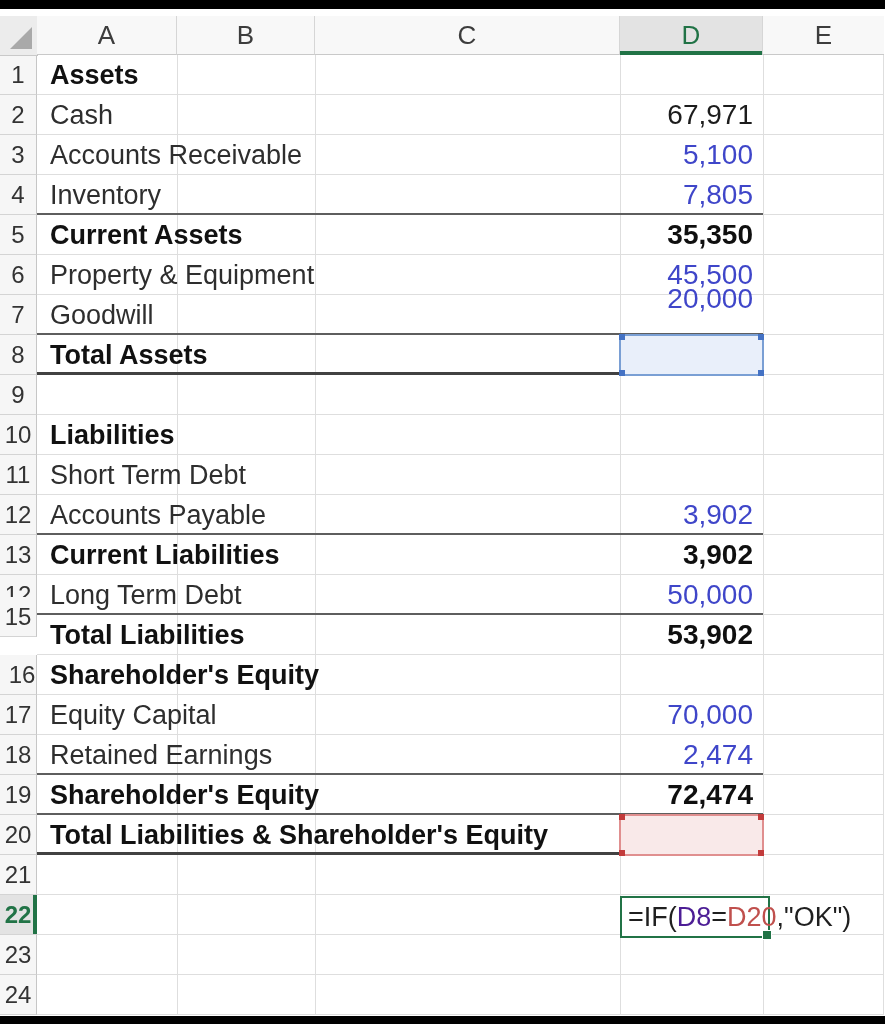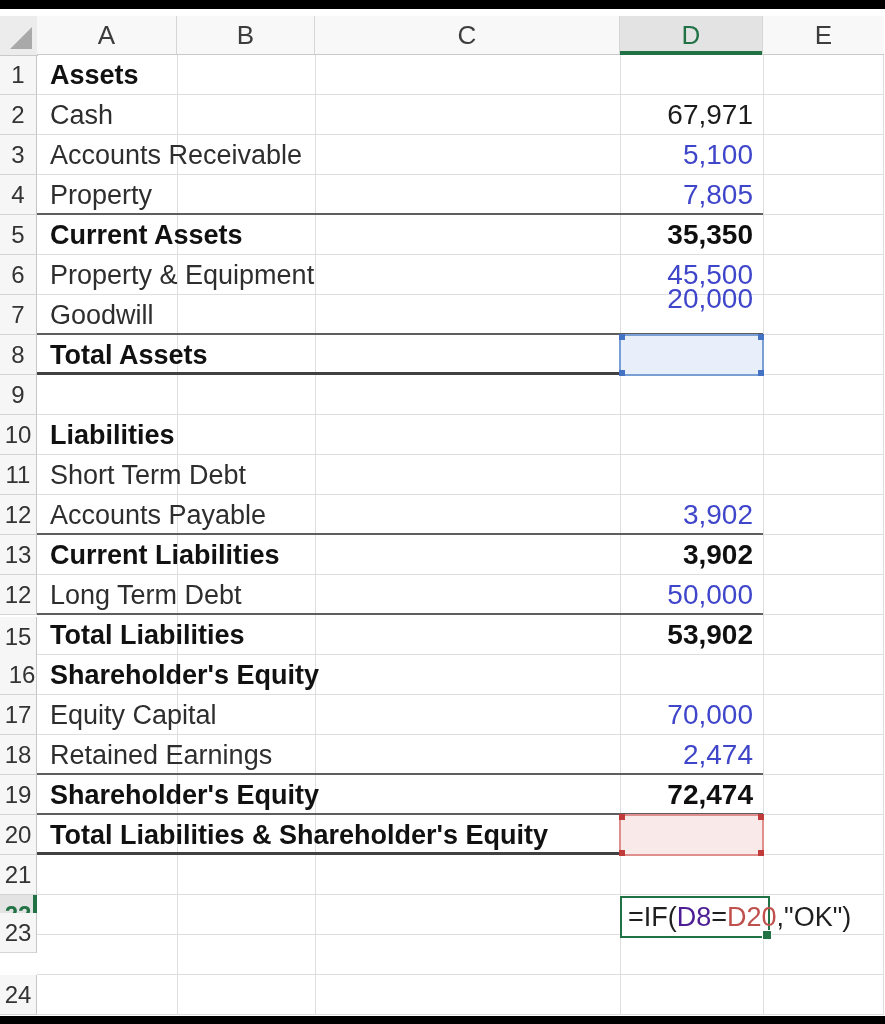--- a/index.html
+++ b/index.html
@@ -88,21 +88,21 @@
       <div class="hgl" style="top:134px;"></div>
       <div class="rowh" style="top:95px;">2</div>
       <div class="lbl" style="top:95px;">Cash</div>
       <div class="val" style="top:95px;">67,971</div>
       <div class="hgl" style="top:174px;"></div>
       <div class="rowh" style="top:135px;">3</div>
       <div class="lbl" style="top:135px;">Accounts Receivable</div>
       <div class="val blue" style="top:135px;">5,100</div>
       <div class="hgl" style="top:214px;"></div>
       <div class="rowh" style="top:175px;">4</div>
-      <div class="lbl" style="top:175px;">Property</div>
+      <div class="lbl" style="top:175px;">Inventory</div>
       <div class="val blue" style="top:175px;">7,805</div>
       <div class="bb thin" style="top:213px;"></div>
       <div class="hgl" style="top:254px;"></div>
       <div class="rowh" style="top:215px;">5</div>
       <div class="lbl b" style="top:215px;">Current Assets</div>
       <div class="val b" style="top:215px;">35,350</div>
       <div class="hgl" style="top:294px;"></div>
       <div class="rowh" style="top:255px;">6</div>
       <div class="lbl" style="top:255px;">Property &amp; Equipment</div>
       <div class="val blue" style="top:255px;">45,500</div>
@@ -132,21 +132,21 @@
       <div class="hgl" style="top:574px;"></div>
       <div class="rowh" style="top:535px;">13</div>
       <div class="lbl b" style="top:535px;">Current Liabilities</div>
       <div class="val b" style="top:535px;">3,902</div>
       <div class="hgl" style="top:614px;"></div>
       <div class="rowh" style="top:575px;">12</div>
       <div class="lbl" style="top:575px;">Long Term Debt</div>
       <div class="val blue" style="top:575px;">50,000</div>
       <div class="bb thin" style="top:613px;"></div>
       <div class="hgl" style="top:654px;"></div>
-      <div class="rowh" style="top:617px;">15</div>
+      <div class="rowh" style="top:597px;">15</div>
       <div class="lbl b" style="top:615px;">Total Liabilities</div>
       <div class="val b" style="top:615px;">53,902</div>
       <div class="hgl" style="top:694px;"></div>
       <div class="rowh" style="top:655px;padding-left:8px;">16</div>
       <div class="lbl b" style="top:655px;">Shareholder's Equity</div>
       <div class="hgl" style="top:734px;"></div>
       <div class="rowh" style="top:695px;">17</div>
       <div class="lbl" style="top:695px;">Equity Capital</div>
       <div class="val blue" style="top:695px;">70,000</div>
       <div class="hgl" style="top:774px;"></div>
@@ -162,21 +162,21 @@
       <div class="hgl" style="top:854px;"></div>
       <div class="rowh" style="top:815px;">20</div>
       <div class="lbl b" style="top:815px;">Total Liabilities &amp; Shareholder's Equity</div>
       <div class="val b" style="top:815px;">126,376</div>
       <div class="bb thick" style="top:852px;"></div>
       <div class="hgl" style="top:894px;"></div>
       <div class="rowh" style="top:855px;">21</div>
       <div class="hgl" style="top:934px;"></div>
       <div class="rowh sel" style="top:895px;">22<i class="rbar"></i></div>
       <div class="hgl" style="top:974px;"></div>
-      <div class="rowh" style="top:913px;">23</div>
+      <div class="rowh" style="top:935px;">23</div>
       <div class="hgl" style="top:1014px;"></div>
       <div class="rowh" style="top:975px;">24</div>
     </div>
 
   <div class="hl blue" style="top:334px;">
     <i class="c-tl"></i>
       <i class="c-tr"></i>
       <i class="c-bl"></i>
       <i class="c-br"></i>
   </div>

